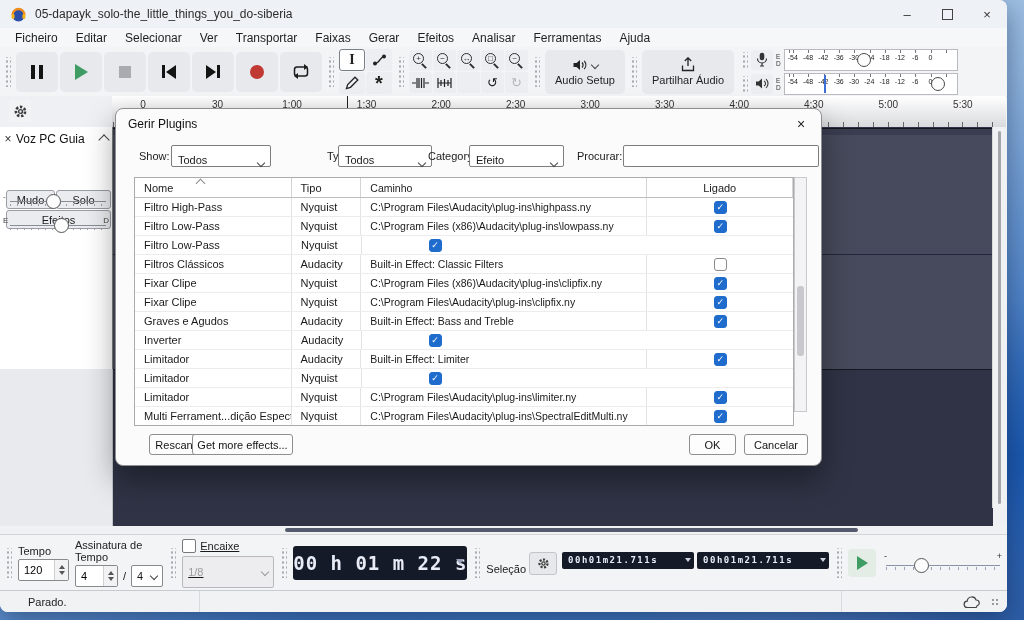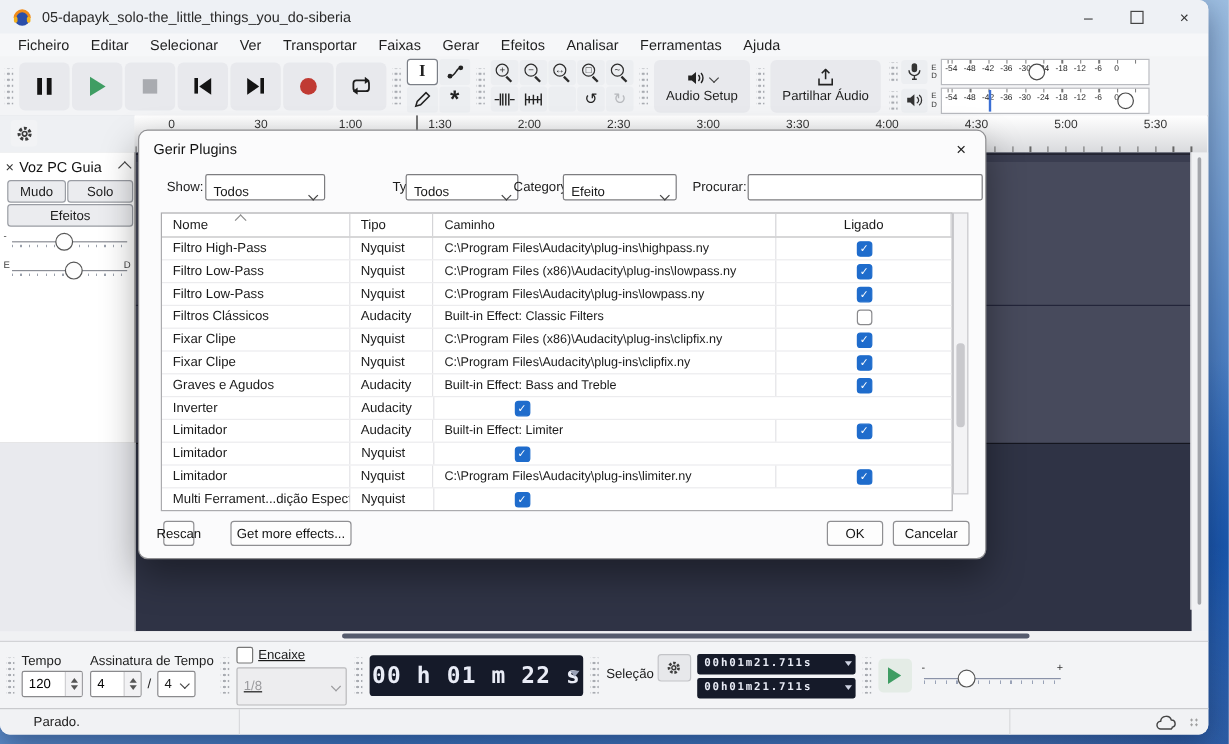--- a/index.html
+++ b/index.html
@@ -78,21 +78,21 @@
   .canvas{position:absolute;left:112px;top:0;width:881px;height:399px;background:#2f3345;}
   .track{position:absolute;left:0;top:1px;right:0;height:240px;background:#474a5c;border-top:1px solid #15161f;border-bottom:1px solid #15161f;}
   .track .handlebar{position:absolute;left:0;right:0;top:0;height:6px;background:#3a3d50;}
   .track .chdiv{position:absolute;left:0;right:0;top:125px;height:1px;background:#23253a;}
   .leftpanel{position:absolute;left:0;top:0;width:112px;height:242px;background:#ffffff;border-right:1px solid #7e7e7e;border-bottom:1px solid #7e7e7e;z-index:2;}
   .belowleft{position:absolute;left:0;top:242px;width:112px;height:157px;background:#e9eaee;border-right:1px solid #c4c5c9;z-index:2;}
   .tp-head{position:absolute;left:0;top:4px;right:0;height:16px;display:flex;align-items:center;}
   .tp-close{width:16px;text-align:center;font-size:12px;color:#333;}
   .tp-name{font-size:12px;color:#111;}
   .tp-collapse{position:absolute;right:4px;top:5px;width:7px;height:7px;border-left:1.3px solid #444;border-top:1.3px solid #444;transform:rotate(45deg);}
-  .tp-btn{position:absolute;height:17px;background:#ebecef;border:1px solid #9a9da4;border-radius:3px;font-size:11px;display:flex;align-items:center;justify-content:center;color:#1c1c1c;}
+  .tp-btn{position:absolute;height:17px;background:#ebecef;border:1px solid #9a9da4;border-radius:3px;font-size:11px;display:flex;align-items:center;justify-content:center;color:#1c1c1c;margin-top:40px;}
   .slider{position:absolute;left:2px;right:2px;height:20px;}
   .slider .endlbl{position:absolute;top:1px;font-size:8px;color:#444;}
   .slider .line{position:absolute;left:8px;right:4px;top:10px;height:1px;background:#8a8d95;}
   .slider .dots{position:absolute;left:8px;right:4px;top:13px;height:2px;background-image:repeating-linear-gradient(90deg,#9aa0ab 0 1px,transparent 1px 7px);}
   .slider .thumb{position:absolute;top:3px;width:13px;height:13px;border:1.5px solid #555;border-radius:50%;background:#fdfdfd;}
   .vscroll{position:absolute;right:1px;top:0;width:13px;height:381px;background:#f0f1f3;border-left:1px solid #d9d9dc;z-index:2;}
   .vscroll .vthumb{position:absolute;left:5px;top:4px;width:3px;height:373px;background:#a4a6ab;border-radius:2px;}
   .hscroll{position:absolute;left:0;top:526px;right:0;height:8px;background:#f0f1f3;}
   .hscroll .hthumb{position:absolute;left:285px;top:2px;width:573px;height:4px;background:#555b6d;border-radius:2px;}
   
@@ -137,21 +137,21 @@
   .ckbox{width:12px;height:12px;border:1px solid #777;border-radius:2px;background:#fff;}
   .dis-sel{display:flex;align-items:center;height:32px;width:92px;border:1px solid #b9b9bc;border-radius:2px;background:#ededef;color:#9b9b9e;padding:0 5px;font-size:11px;box-sizing:border-box;}
   .dis-sel .chev{margin-left:auto;border-color:#9b9b9e;}
   .timebig{width:178px;height:34px;background:#151a29;border-radius:3px;display:flex;align-items:center;justify-content:center;position:relative;}
   .timebig .t{font-family:"DejaVu Sans Mono",monospace;font-weight:bold;font-size:19px;letter-spacing:1px;color:#e9ecf6;white-space:nowrap;}
   .timebig .caret{position:absolute;right:3px;top:13px;width:0;height:0;border-left:4px solid transparent;border-right:4px solid transparent;border-top:5px solid #9aa2b8;}
   .selgrp{display:flex;gap:5px;align-items:flex-start;}
   .selleft{display:flex;align-items:flex-end;gap:3px;}
   .selleft .flab{font-size:11px;}
   .gearbtn2{width:26px;height:21px;background:#e7e8eb;border:1px solid #c3c4c8;border-radius:3px;display:flex;align-items:center;justify-content:center;}
-  .selfields{display:flex;flex-direction:column;gap:3px;}
+  .selfields{display:flex;gap:3px;}
   .tfield{width:132px;height:17px;background:#151a29;border-radius:2px;display:flex;align-items:center;position:relative;padding-left:6px;box-sizing:border-box;}
   .tfield .t{font-family:"DejaVu Sans Mono",monospace;font-size:9px;letter-spacing:1.5px;color:#e9ecf6;font-weight:bold;}
   .tfield .caret{position:absolute;right:3px;top:6px;width:0;height:0;border-left:3.5px solid transparent;border-right:3.5px solid transparent;border-top:4.5px solid #cfd4e2;}
   .speedgrp{display:flex;align-items:center;gap:8px;}
   .spdbtn{width:28px;height:28px;background:#e4ece6;border-radius:4px;display:flex;align-items:center;justify-content:center;}
   .spdbtn .playglyph{border-left-width:11px;border-top-width:7px;border-bottom-width:7px;}
   .spdslider{position:relative;width:118px;height:24px;}
   .spdslider .minus{position:absolute;left:0;top:0;font-size:9px;color:#333;}
   .spdslider .plus{position:absolute;right:0;top:0;font-size:9px;color:#333;}
   .spdslider .line{position:absolute;left:2px;right:2px;top:14px;height:1px;background:#8a92a8;}
@@ -507,21 +507,20 @@
         <div class="tc c-name">Filtro Low-Pass</div>
         <div class="tc c-type">Nyquist</div>
         <div class="tc c-path">C:\Program Files (x86)\Audacity\plug-ins\lowpass.ny</div>
         <div class="tc c-enabled">
               <span class="cb checked"></span>
             </div>
       </div>
       <div class="trow">
         <div class="tc c-name">Filtro Low-Pass</div>
         <div class="tc c-type">Nyquist</div>
-        <div class="tc c-path">C:\Program Files\Audacity\plug-ins\lowpass.ny</div>
         <div class="tc c-enabled">
               <span class="cb checked"></span>
             </div>
       </div>
       <div class="trow">
         <div class="tc c-name">Filtros Clássicos</div>
         <div class="tc c-type">Audacity</div>
         <div class="tc c-path">Built-in Effect: Classic Filters</div>
         <div class="tc c-enabled">
               <span class="cb"></span>
@@ -577,30 +576,31 @@
         <div class="tc c-name">Limitador</div>
         <div class="tc c-type">Nyquist</div>
         <div class="tc c-path">C:\Program Files\Audacity\plug-ins\limiter.ny</div>
         <div class="tc c-enabled">
               <span class="cb checked"></span>
             </div>
       </div>
       <div class="trow">
         <div class="tc c-name">Multi Ferrament...dição Espectral</div>
         <div class="tc c-type">Nyquist</div>
+        <div class="tc c-path">C:\Program Files\Audacity\plug-ins\SpectralEditMulti.ny</div>
         <div class="tc c-enabled">
               <span class="cb checked"></span>
             </div>
       </div>
     </div>
     <div class="tscroll" style="height:235px;">
           <span class="thumbv" style="top:108px;height:70px;"></span>
         </div>
 
-    <div class="dbtn" style="left:20px;width:26px;">Rescan</div>
+    <div class="dbtn" style="left:33px;width:50px;">Rescan</div>
     <div class="dbtn" style="left:76px;width:101px;">Get more effects...</div>
     <div class="dbtn" style="left:573px;width:47px;">OK</div>
     <div class="dbtn" style="left:628px;width:64px;">Cancelar</div>
   </div>
 
   <div class="dock">
     <span class="grip"></span>
     <div class="fieldcol">
       <span class="flab">Tempo</span>
       <div class="spin">

